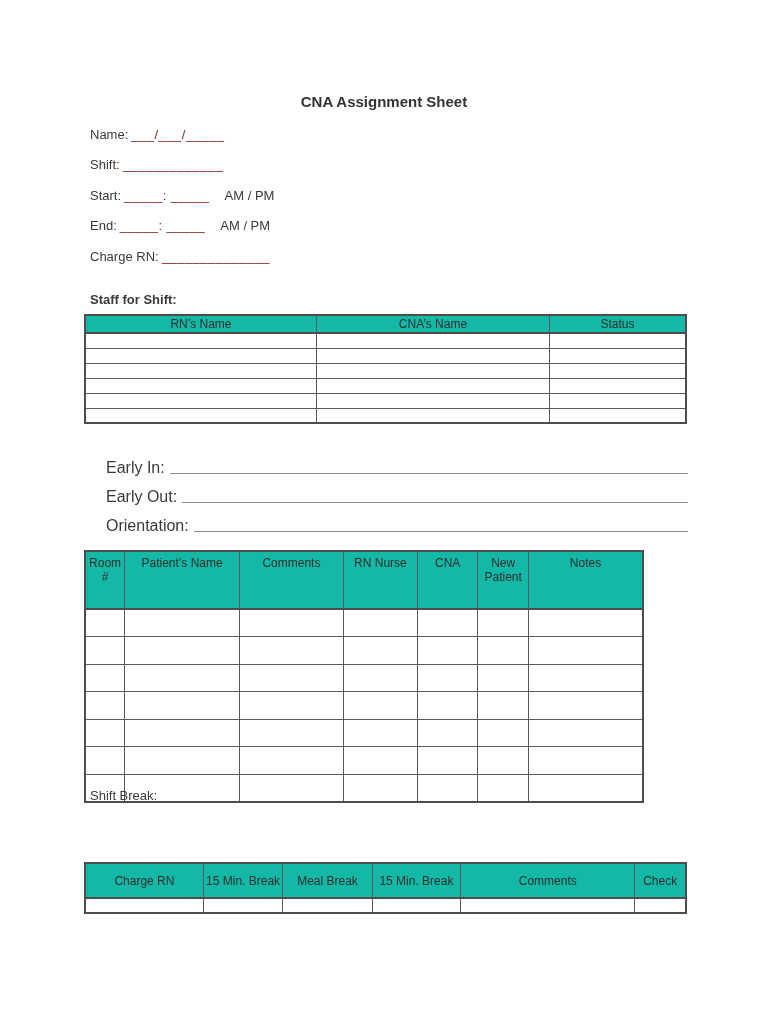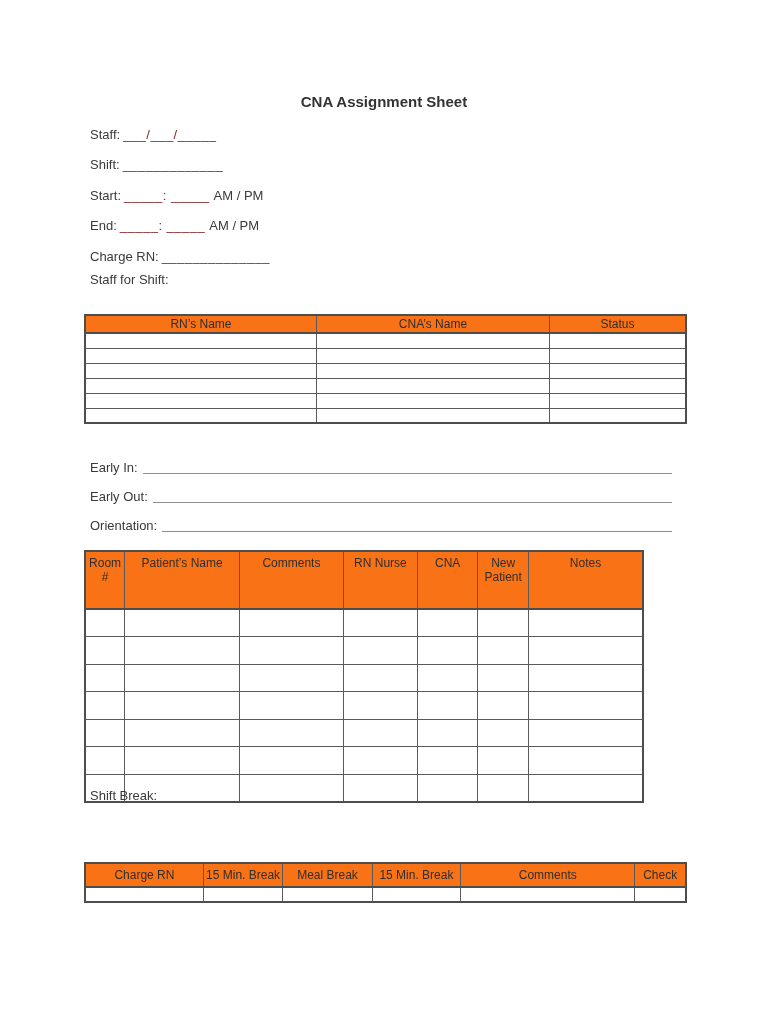--- a/index.html
+++ b/index.html
@@ -7,56 +7,56 @@
     width:768px;height:1021px;background:#ffffff;position:relative;
     font-family:"Liberation Sans", sans-serif;color:#3a3a3a;overflow:hidden;
   }
   .abs{position:absolute;}
   .page-title{
     left:0;right:0;top:93px;text-align:center;
     font-size:15px;font-weight:bold;color:#333333;
   }
   .field{left:90px;font-size:13px;line-height:16px;white-space:nowrap;}
   .f-date{top:127px;} .f-shift{top:157px;} .f-start{top:188px;}
-  .f-end{top:218px;} .f-charge{top:249px;} .f-staff{top:272px;}
+  .f-end{top:218px;} .f-charge{top:249px;} .f-staff{top:292px;font-weight:bold;}
   .uline{color:#7f1d1d;margin-left:3px;letter-spacing:0.5px;}
-  .suffix{margin-left:4px;}
+  .suffix{margin-left:15px;}
   table{border-collapse:collapse;table-layout:fixed;background:#ffffff;}
   table{border:2px solid #4d4d4d;}
   th,td{border:1px solid #5a5a5a;overflow:hidden;}
   th{
-    background:#f97316;font-size:12px;font-weight:normal;color:#2e2e2e;
+    background:#14b8a6;font-size:12px;font-weight:normal;color:#2e2e2e;
     text-align:center;padding:1px 2px;
   }
   td{padding:0 3px;font-size:12px;}
   .staff-table{left:84px;top:314px;width:603px;}
   .staff-table thead tr{height:18px;}
   .staff-table tbody tr{height:15px;}
   .staff-table th{border-bottom:2px solid #4d4d4d;}
-  .line-field{left:90px;width:582px;display:flex;font-size:13px;line-height:16px;}
+  .line-field{left:106px;width:582px;display:flex;font-size:16px;line-height:16px;}
   .lf-early-in{top:460px;} .lf-early-out{top:489px;} .lf-orientation{top:518px;}
   .line-field .label{white-space:nowrap;}
   .fill-line{flex:1;border-bottom:1.5px solid #8c8c8c;margin-left:5px;margin-bottom:2px;}
   .assignment-table{left:84px;top:550px;width:560px;}
   .assignment-table thead tr{height:58px;}
   .assignment-table th{vertical-align:top;padding-top:4px;border-bottom:2px solid #4d4d4d;}
   .assignment-table tbody tr{height:27.5px;}
   .shift-break-label{left:90px;top:788px;font-size:13px;line-height:16px;}
   .break-table{left:84px;top:862px;width:603px;}
-  .break-table thead tr{height:24px;border-radius:7px;}
+  .break-table thead tr{height:35px;border-radius:7px;}
   .break-table tbody tr{height:15px;}
   .break-table th{vertical-align:middle;border-bottom:2px solid #4d4d4d;}
 </style>
 </head>
 <body>
 
 <div class="abs page-title">CNA Assignment Sheet</div>
 
 <div class="abs field f-date">
-  <span>Staff:</span><span class="uline">___/___/_____</span>
+  <span>Name:</span><span class="uline">___/___/_____</span>
 </div>
 
 <div class="abs field f-shift">
   <span>Shift:</span><span class="uline">_____________</span>
 </div>
 
 <div class="abs field f-start">
   <span>Start:</span><span class="uline">_____: _____</span><span class="suffix">AM / PM</span>
 </div>
 

